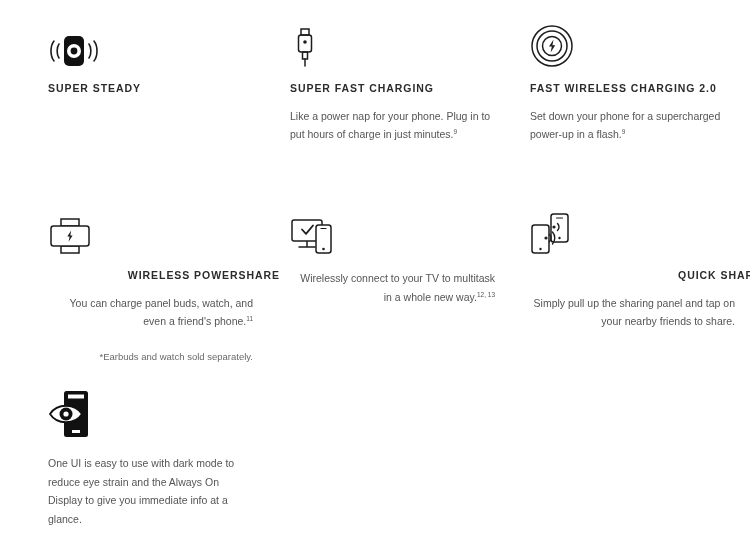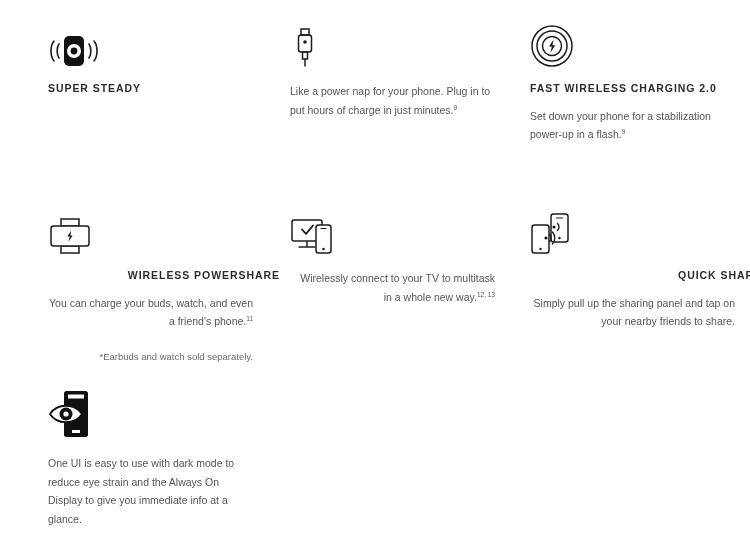--- a/index.html
+++ b/index.html
@@ -96,47 +96,48 @@
   <div class="cell col2 row1">
     <div class="icon-wrap">
       <svg width="30" height="42" viewBox="0 0 30 42">
         <path d="M11 3 L19 3 L19 9 L11 9 Z" fill="none" stroke="#1c1c1c" stroke-width="1.5"></path>
         <rect x="8.5" y="9" width="13" height="17" rx="2.5" fill="none" stroke="#1c1c1c" stroke-width="1.5"></rect>
         <circle cx="15" cy="16" r="1.8" fill="#1c1c1c"></circle>
         <rect x="12.5" y="26" width="5" height="7" fill="none" stroke="#1c1c1c" stroke-width="1.5"></rect>
         <line x1="15" y1="33" x2="15" y2="40" stroke="#1c1c1c" stroke-width="1.5" stroke-linecap="round"></line>
       </svg>
     </div>
+    <div class="feature-title">SUPER FAST CHARGING</div>
     <p class="feature-desc"><span>Like a power nap for your phone. Plug in to put hours of charge in just minutes.</span><sup>9</sup></p>
   </div>
 
   <div class="cell col3 row1">
     <div class="icon-wrap">
       <svg width="44" height="44" viewBox="0 0 44 44">
         <circle cx="22" cy="22" r="20" fill="none" stroke="#1c1c1c" stroke-width="1.5"></circle>
         <circle cx="22" cy="22" r="15" fill="none" stroke="#1c1c1c" stroke-width="1.5"></circle>
         <circle cx="22" cy="22" r="9.5" fill="none" stroke="#1c1c1c" stroke-width="1.5"></circle>
         <path d="M23.6 15.5 L19 22.6 L21.8 22.6 L20.6 28.5 L25.2 21.3 L22.4 21.3 Z" fill="#1c1c1c"></path>
       </svg>
     </div>
     <div class="feature-title">FAST WIRELESS CHARGING 2.0</div>
-    <p class="feature-desc"><span>Set down your phone for a stabilization power-up in a flash.</span><sup>9</sup></p>
+    <p class="feature-desc"><span>Set down your phone for a supercharged power-up in a flash.</span><sup>9</sup></p>
   </div>
 
   <div class="cell col1 row2">
     <div class="icon-wrap">
       <svg width="44" height="38" viewBox="0 0 44 38">
         <rect x="13" y="2" width="18" height="7" fill="none" stroke="#1c1c1c" stroke-width="1.5"></rect>
         <rect x="13" y="29" width="18" height="7" fill="none" stroke="#1c1c1c" stroke-width="1.5"></rect>
         <rect x="3" y="9" width="38" height="20" rx="2.5" fill="#ffffff" stroke="#1c1c1c" stroke-width="1.5"></rect>
         <path d="M23.2 13.5 L19.3 19.6 L21.6 19.6 L20.6 24.8 L24.6 18.5 L22.3 18.5 Z" fill="#1c1c1c"></path>
       </svg>
     </div>
     <div class="feature-title">WIRELESS POWERSHARE</div>
-    <p class="feature-desc"><span>You can charge your buds, watch, and even a friend's phone.</span><sup>11</sup></p>
+    <p class="feature-desc"><span>You can charge panel buds, watch, and even a friend's phone.</span><sup>11</sup></p>
     <p class="feature-note">*Earbuds and watch sold separately.</p>
   </div>
 
   <div class="cell col2 row2">
     <div class="icon-wrap">
       <svg width="46" height="38" viewBox="0 0 46 38">
         <rect x="2" y="3" width="30" height="21" rx="2" fill="#ffffff" stroke="#1c1c1c" stroke-width="1.5"></rect>
         <line x1="17" y1="24" x2="17" y2="30" stroke="#1c1c1c" stroke-width="1.5"></line>
         <line x1="9" y1="30" x2="25" y2="30" stroke="#1c1c1c" stroke-width="1.5" stroke-linecap="round"></line>
         <path d="M12 12.5 L16 16.8 L23 8.5" fill="none" stroke="#1c1c1c" stroke-width="1.8" stroke-linecap="round" stroke-linejoin="round"></path>

